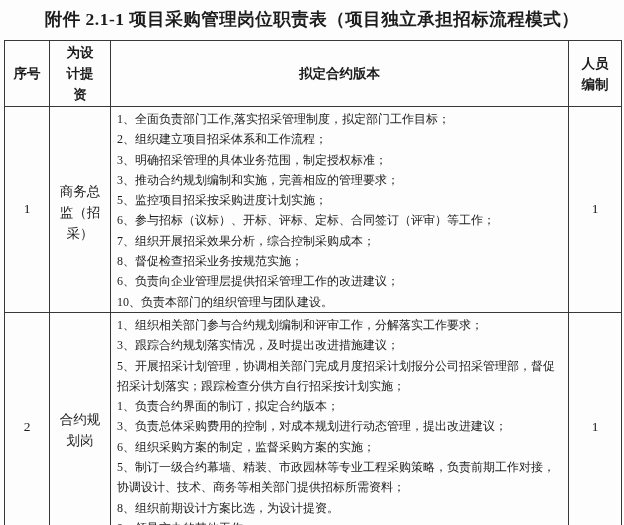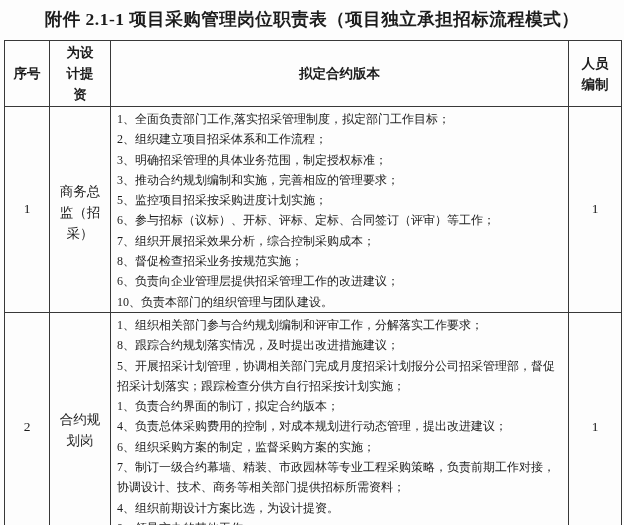--- a/index.html
+++ b/index.html
@@ -120,27 +120,27 @@
           <div class="duty-line">6、负责向企业管理层提供招采管理工作的改进建议；</div>
           <div class="duty-line">10、负责本部门的组织管理与团队建设。</div>
         </td>
         <td class="c-head">1</td>
       </tr>
       <tr class="row-2">
         <td class="c-seq">2</td>
         <td class="c-pos"><span class="pos-inner">合约规划岗</span></td>
         <td class="c-duty">
           <div class="duty-line">1、组织相关部门参与合约规划编制和评审工作，分解落实工作要求；</div>
-          <div class="duty-line">8、跟踪合约规划落实情况，及时提出改进措施建议；</div>
+          <div class="duty-line">3、跟踪合约规划落实情况，及时提出改进措施建议；</div>
           <div class="duty-line">5、开展招采计划管理，协调相关部门完成月度招采计划报分公司招采管理部，督促招采计划落实；跟踪检查分供方自行招采按计划实施；</div>
           <div class="duty-line">1、负责合约界面的制订，拟定合约版本；</div>
-          <div class="duty-line">4、负责总体采购费用的控制，对成本规划进行动态管理，提出改进建议；</div>
+          <div class="duty-line">3、负责总体采购费用的控制，对成本规划进行动态管理，提出改进建议；</div>
           <div class="duty-line">6、组织采购方案的制定，监督采购方案的实施；</div>
-          <div class="duty-line">7、制订一级合约幕墙、精装、市政园林等专业工程采购策略，负责前期工作对接，协调设计、技术、商务等相关部门提供招标所需资料；</div>
-          <div class="duty-line">4、组织前期设计方案比选，为设计提资。</div>
+          <div class="duty-line">5、制订一级合约幕墙、精装、市政园林等专业工程采购策略，负责前期工作对接，协调设计、技术、商务等相关部门提供招标所需资料；</div>
+          <div class="duty-line">8、组织前期设计方案比选，为设计提资。</div>
           <div class="duty-line">9、领导交办的其他工作。</div>
         </td>
         <td class="c-head">1</td>
       </tr>
       <tr class="row-stub">
         <td class="c-seq"></td>
         <td class="c-pos"></td>
         <td class="c-duty"></td>
         <td class="c-head"></td>
       </tr>

